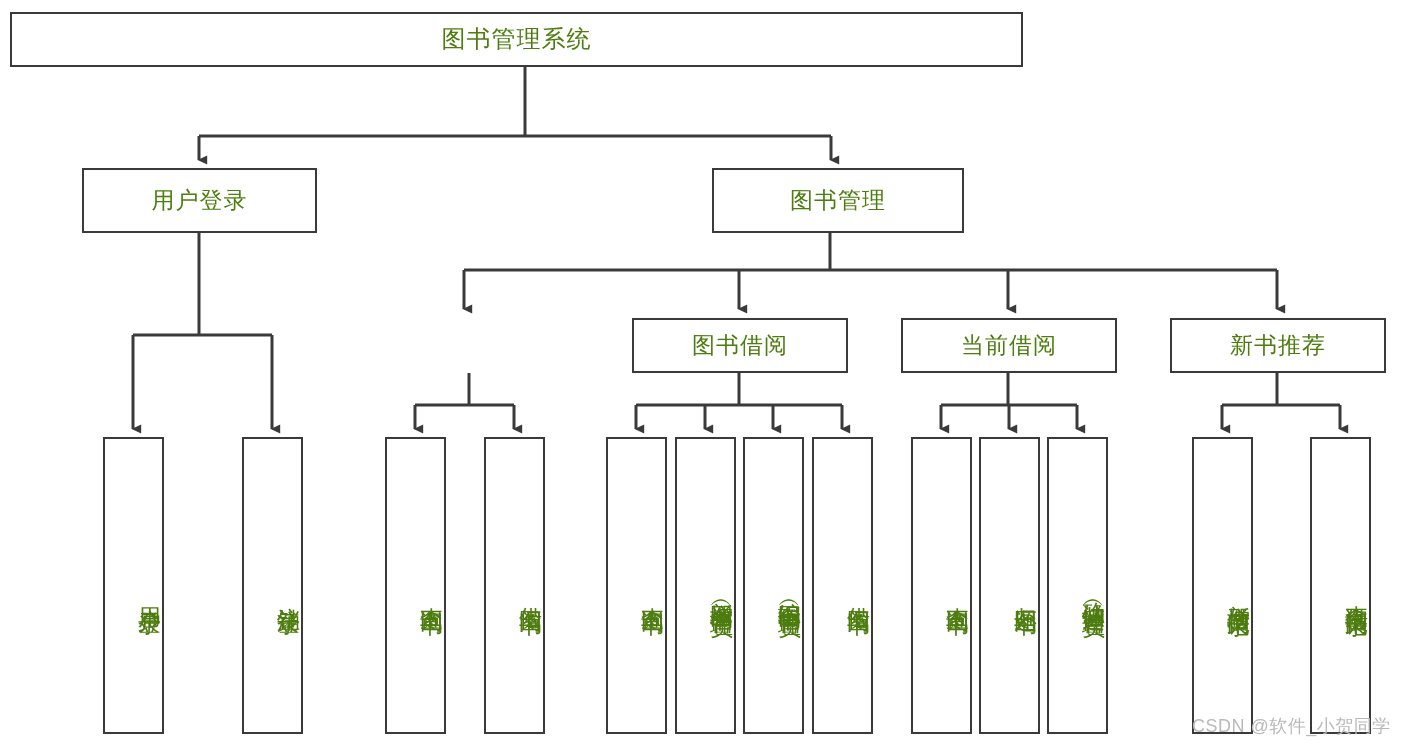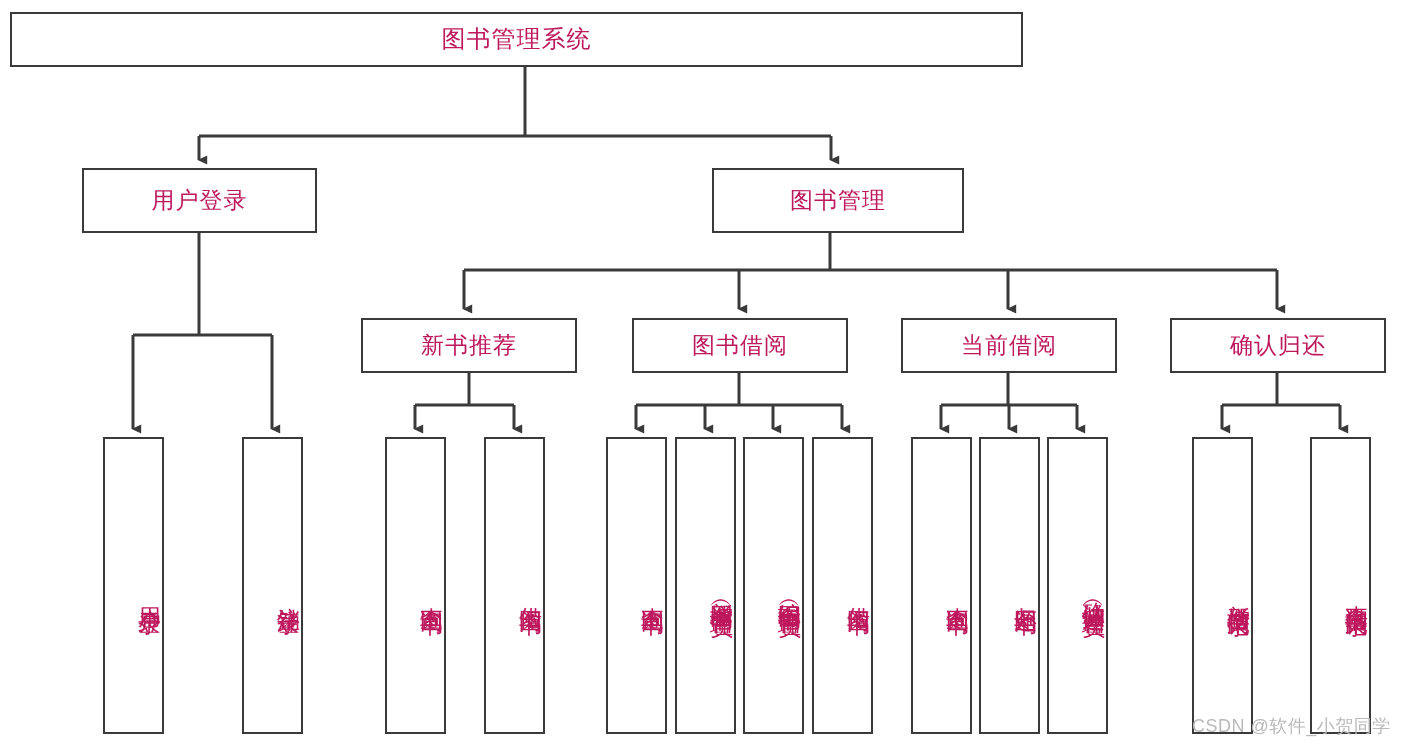--- a/index.html
+++ b/index.html
@@ -24,21 +24,21 @@
     pointer-events: none;
   }
   .node {
     position: absolute;
     box-sizing: border-box;
     background: #ffffff;
     border: 2.5px solid #3a3a3a;
     display: flex;
     align-items: center;
     justify-content: center;
-    color: #be185d;
+    color: #4d7c0f;
   }
   .node.horiz {
     font-size: 23px;
     line-height: 1.2;
     letter-spacing: 1px;
   }
   .node.root {
     font-size: 24px;
   }
   .node.vert {
@@ -124,31 +124,28 @@
     <span>图书管理系统</span>
   </div>
 
   <div class="node horiz" style="left:82px; top:168px; width:235px; height:65px;">
     <span>用户登录</span>
   </div>
   <div class="node horiz" style="left:712px; top:168px; width:252px; height:65px;">
     <span>图书管理</span>
   </div>
 
-  <div class="node horiz" style="left:361px; top:318px; width:216px; height:55px;">
-    <span>新书推荐</span>
-  </div>
   <div class="node horiz" style="left:632px; top:318px; width:216px; height:55px;">
     <span>图书借阅</span>
   </div>
   <div class="node horiz" style="left:901px; top:318px; width:216px; height:55px;">
     <span>当前借阅</span>
   </div>
   <div class="node horiz" style="left:1170px; top:318px; width:216px; height:55px;">
-    <span>确认归还</span>
+    <span>新书推荐</span>
   </div>
 
   <div class="node vert" style="left:103px; top:437px; width:61px; height:297px;">
     <span class="vlabel">用户登录</span>
   </div>
   <div class="node vert" style="left:242px; top:437px; width:61px; height:297px;">
     <span class="vlabel">注销登录</span>
   </div>
 
   <div class="node vert" style="left:385px; top:437px; width:61px; height:297px;">

